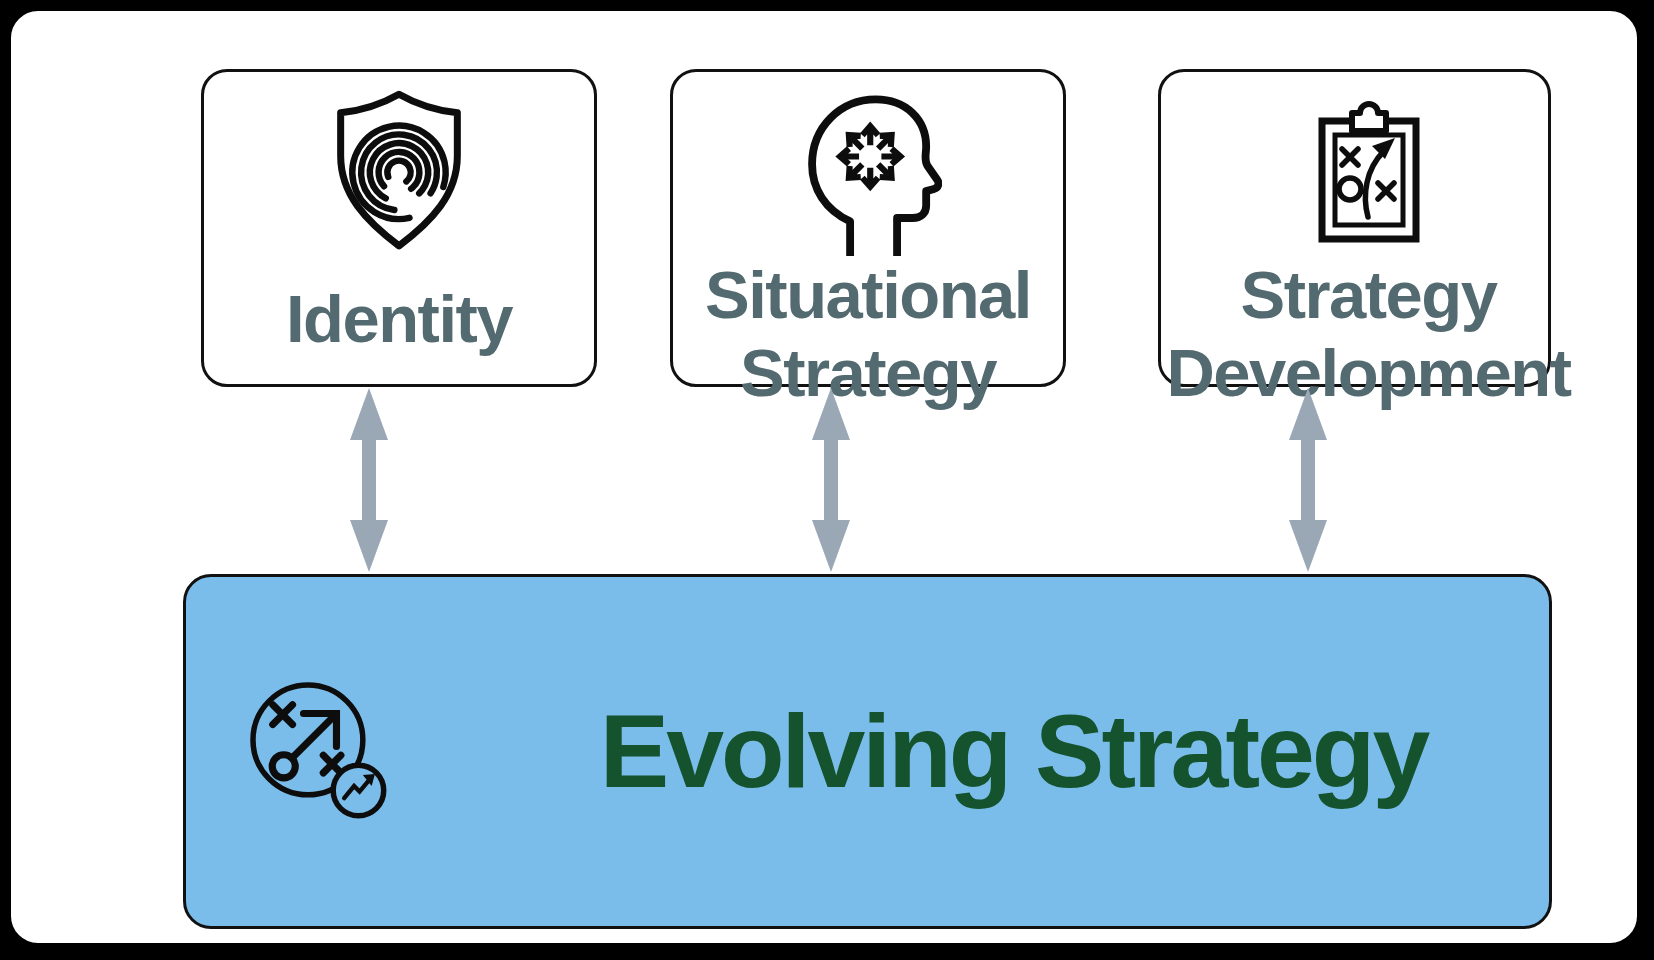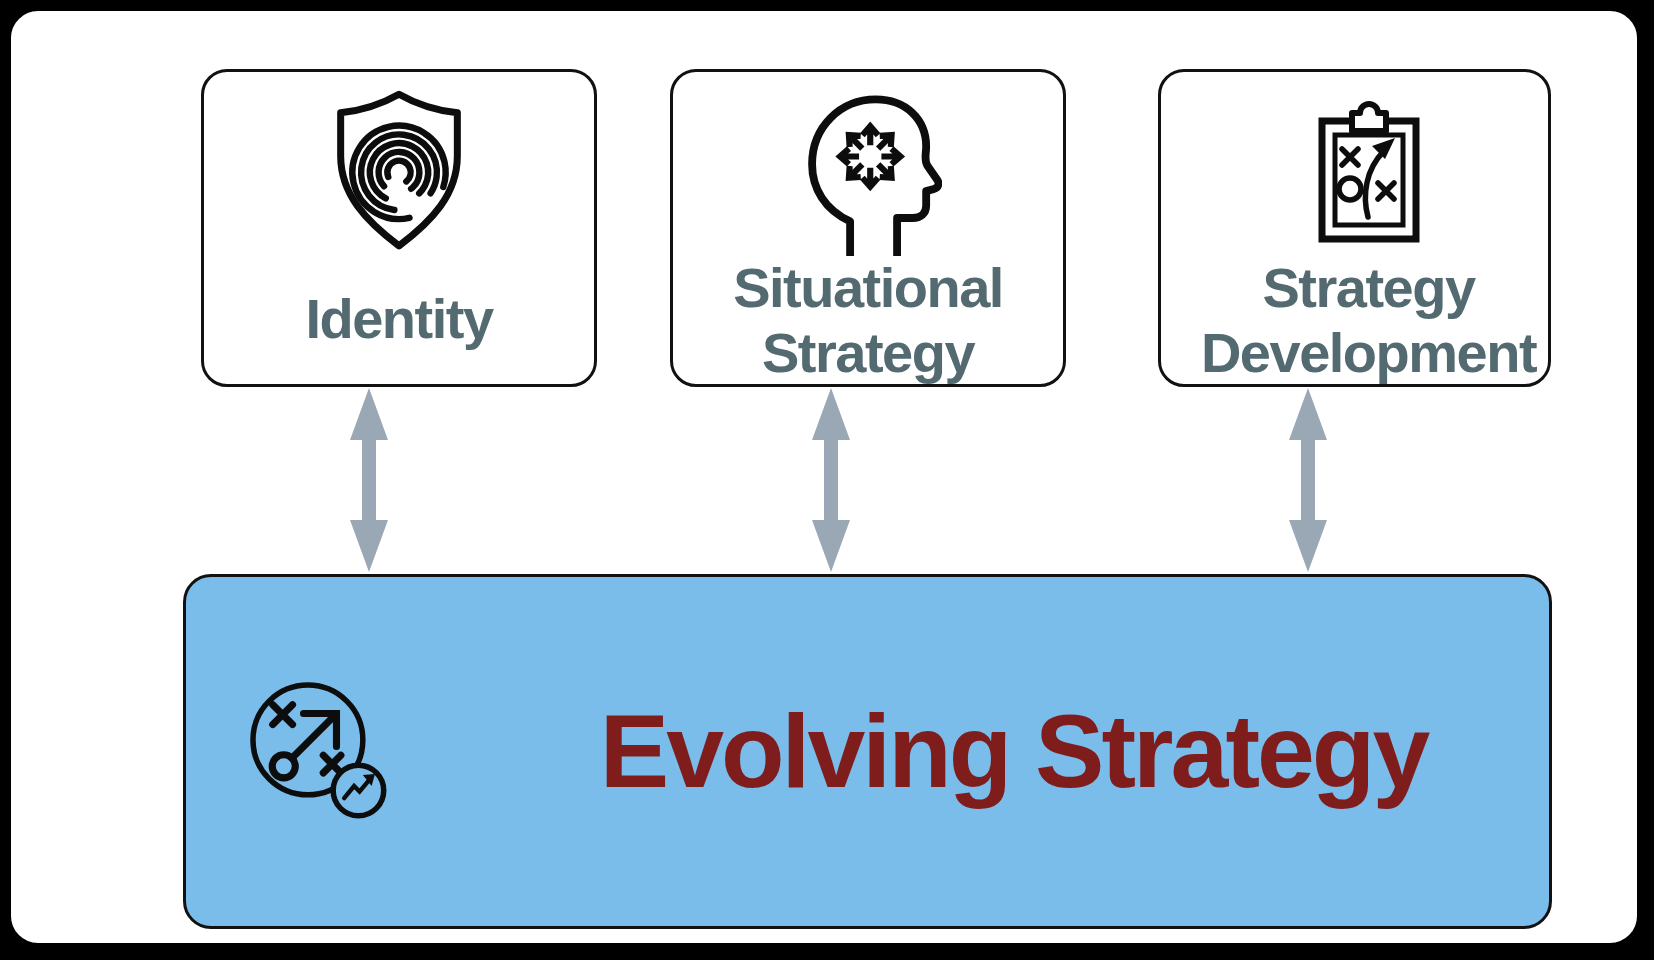--- a/index.html
+++ b/index.html
@@ -8,29 +8,29 @@
   .panel{position:absolute;left:8px;top:8px;width:1632px;height:938px;background:#fff;
          border:3px solid #000;border-radius:30px;box-sizing:border-box;}
   .card{position:absolute;top:58px;height:318px;background:#fff;border:3px solid #111;
         border-radius:26px;box-sizing:border-box;display:flex;flex-direction:column;
         align-items:center;}
   .card-1{left:190px;width:396px;}
   .card-2{left:659px;width:396px;}
   .card-3{left:1147px;width:393px;padding-left:28px;}
   .card-icon{margin-top:14px;flex:0 0 auto;}
   .card-label-wrap{flex:1;display:flex;align-items:center;justify-content:center;width:100%;}
-  .card-label{font-size:56px;font-weight:bold;color:#546a71;text-align:center;
+  .card-label{font-size:67px;font-weight:bold;color:#546a71;text-align:center;
               line-height:1.16;letter-spacing:-1.5px;padding:0 2px;}
   .connector{position:absolute;top:374px;width:40px;height:190px;}
   .conn-1{left:338px;} .conn-2{left:800px;} .conn-3{left:1277px;}
   .main-box{position:absolute;left:172px;top:563px;width:1369px;height:355px;
             background:#7bbdea;border:3px solid #111;border-radius:28px;box-sizing:border-box;
             display:flex;align-items:center;}
   .main-icon{margin-left:56px;flex:0 0 auto;}
-  .main-label{flex:1;text-align:center;font-size:104px;font-weight:bold;color:#7f1d1d;
+  .main-label{flex:1;text-align:center;font-size:104px;font-weight:bold;color:#14532d;
               letter-spacing:-3px;padding-left:80px;}
   svg{display:block;}
 </style>
 </head>
 <body>
 
 <div class="stage">
   <div class="panel">
 
     <div class="card card-1">

